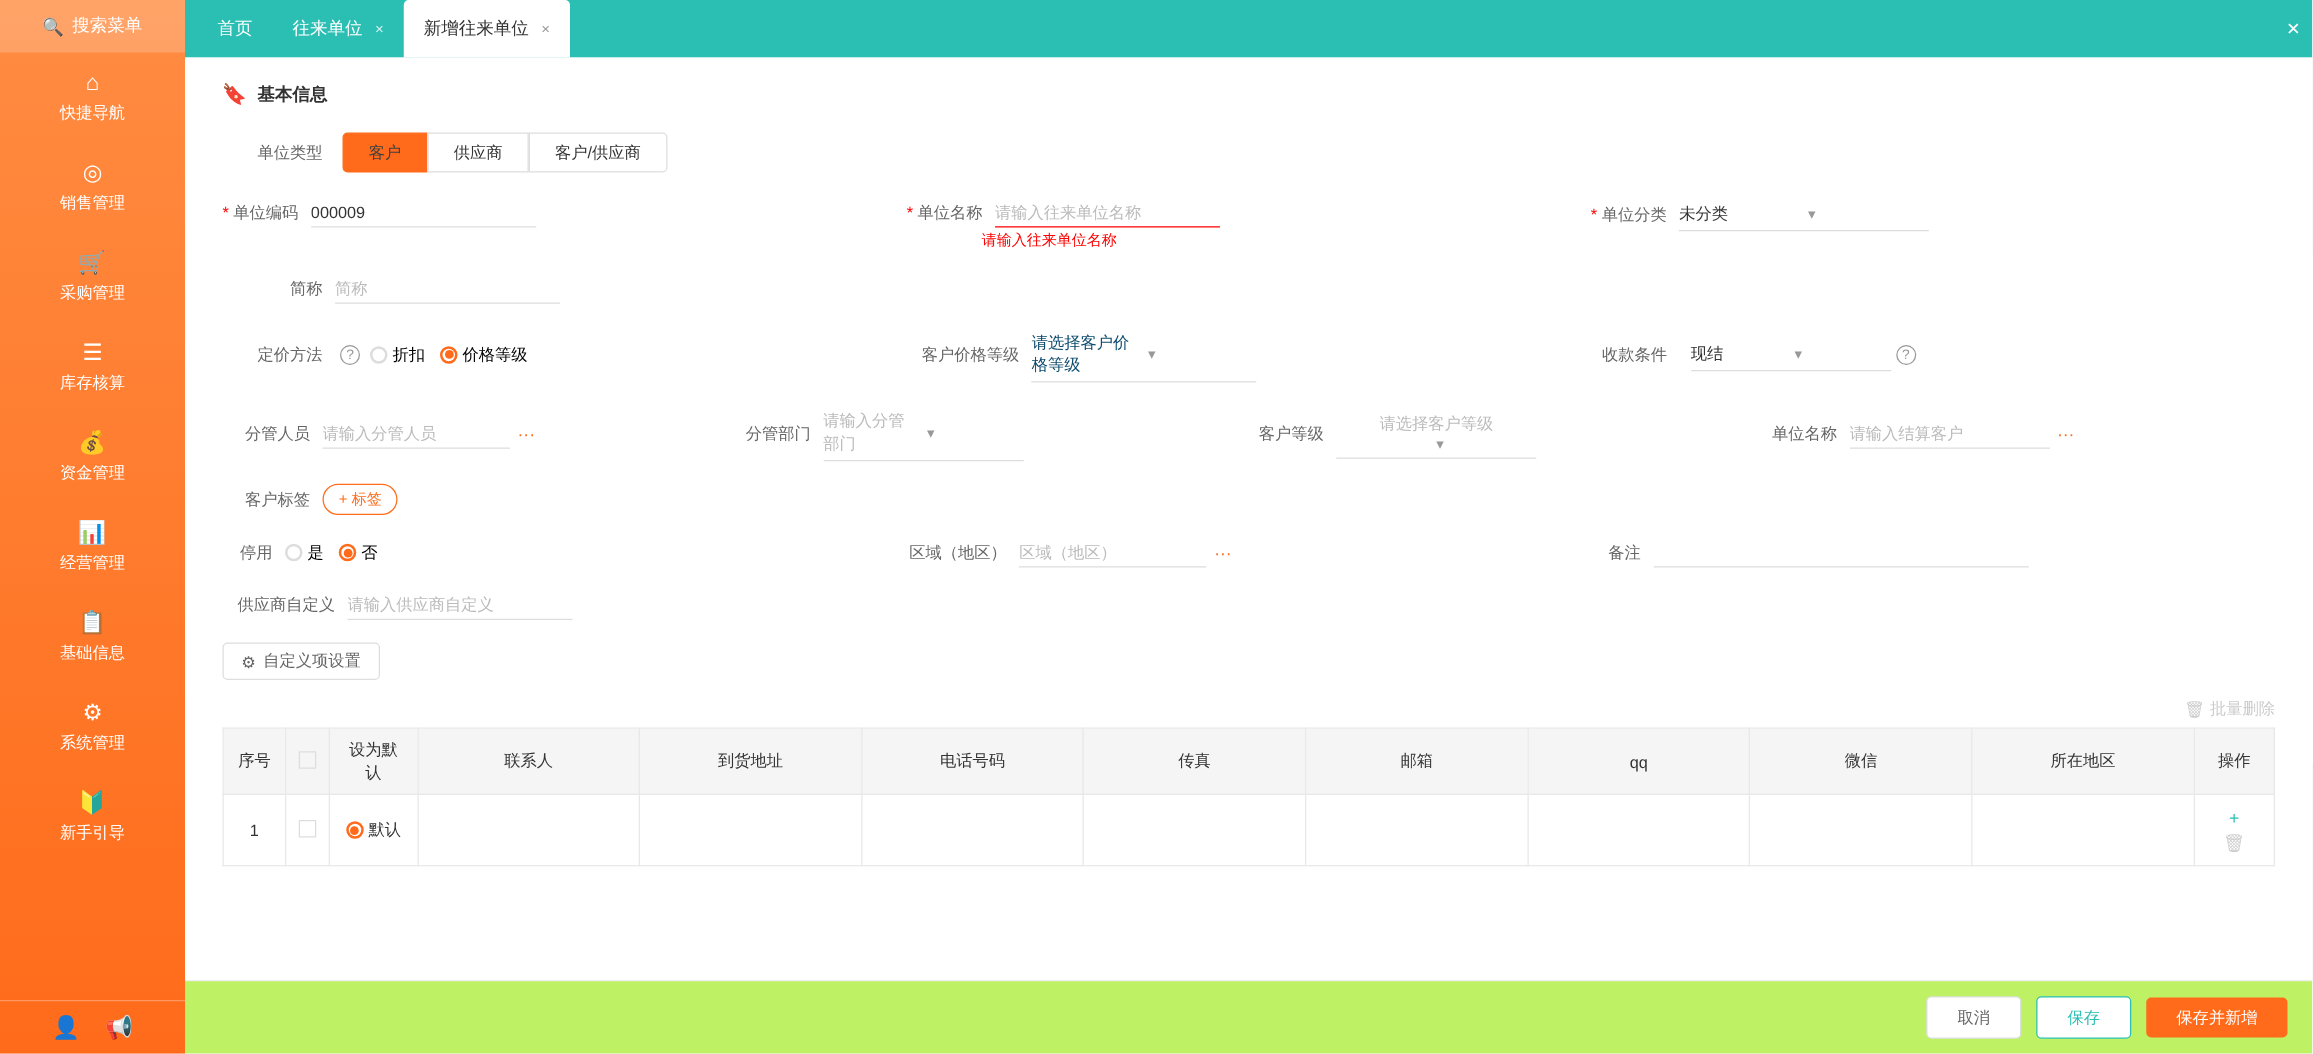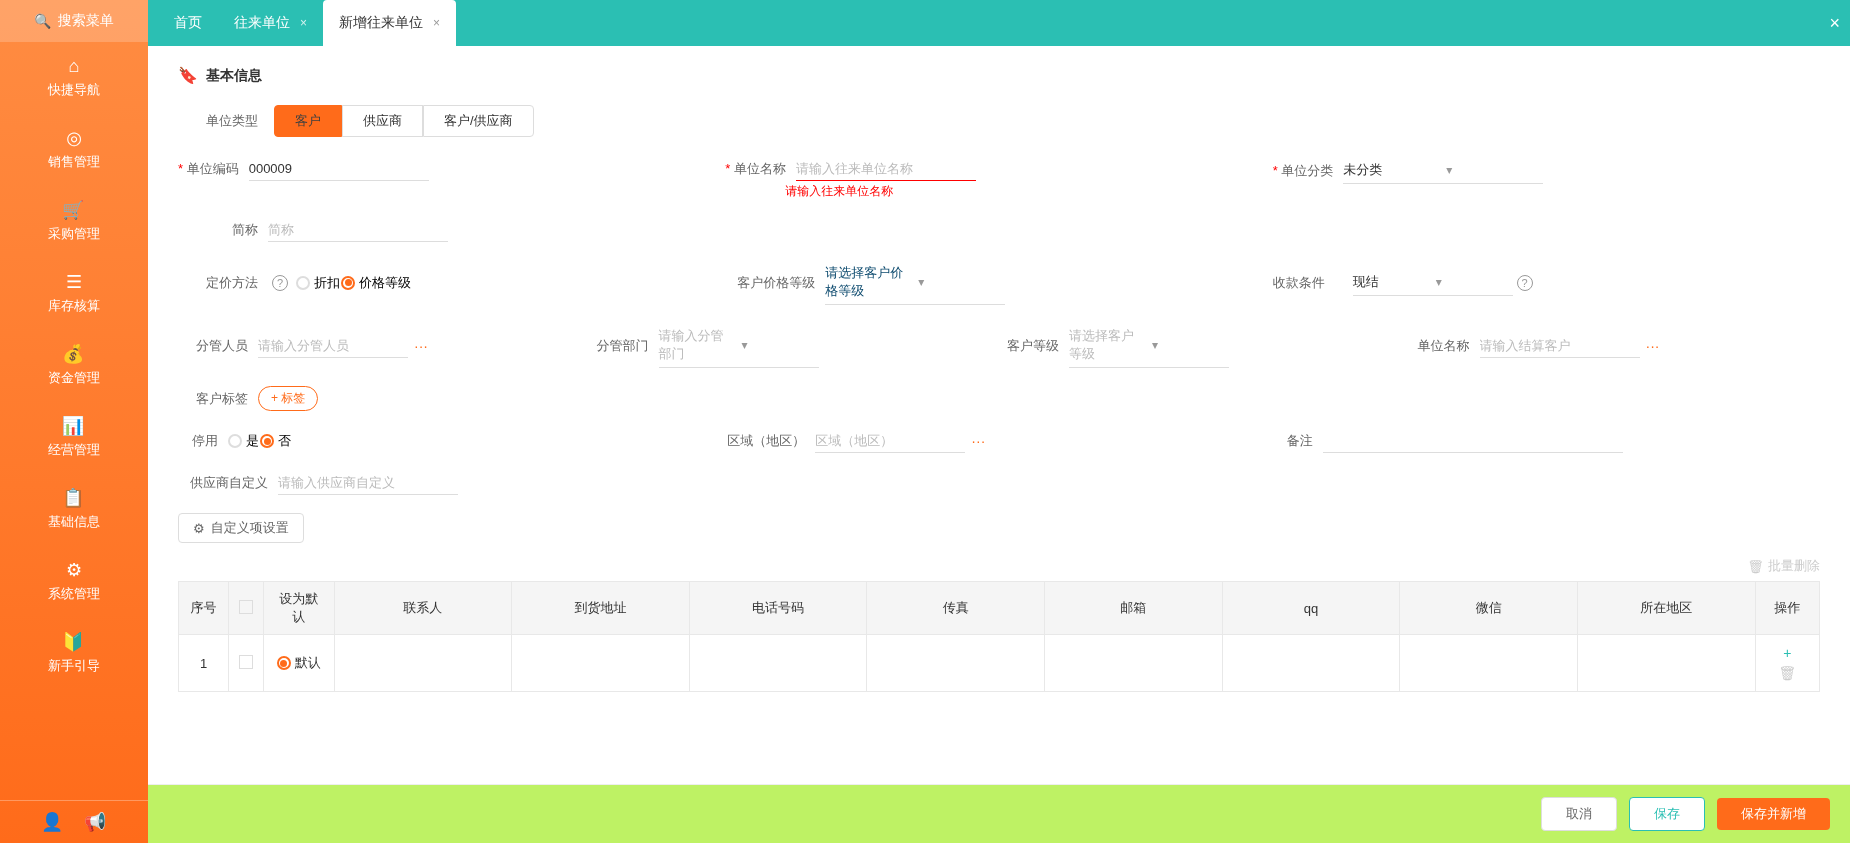--- a/index.html
+++ b/index.html
@@ -209,21 +209,21 @@
       cursor: pointer;
       color: #333;
     }
     .form-select span { flex: 1; font-size: 13px; }
     .form-select .arrow { color: #999; font-size: 12px; margin-left: 6px; }
 
     
     .radio-group {
       display: flex;
       align-items: center;
-      gap: 1px;
+      gap: 12px;
     }
     .radio-item {
       display: flex;
       align-items: center;
       gap: 4px;
       cursor: pointer;
     }
     .radio-circle {
       width: 14px;
       height: 14px;
@@ -516,21 +516,21 @@
         </div>
       </div>
       <div class="form-field">
         <span class="form-label" style="width:90px; text-align:right; margin-right:10px;">客户价格等级</span>
         <div class="form-select" style="width:180px;">
           <span style="color:#0c4a6e;">请选择客户价格等级</span>
           <span class="arrow">▾</span>
         </div>
       </div>
       <div class="form-field">
-        <span class="form-label" style="width:70px; text-align:left; margin-right:10px;">收款条件</span>
+        <span class="form-label" style="width:70px; text-align:center; margin-right:10px;">收款条件</span>
         <div class="form-select" style="width:160px;">
           <span>现结</span>
           <span class="arrow">▾</span>
         </div>
         <span class="help-icon">?</span>
       </div>
     </div>
 
     <div class="form-row" style="align-items:center;">
       <div class="form-field">
@@ -540,21 +540,21 @@
       </div>
       <div class="form-field">
         <span class="form-label" style="width:60px; text-align:right; margin-right:10px;">分管部门</span>
         <div class="form-select" style="width:160px;">
           <span style="color:#bbb;">请输入分管部门</span>
           <span class="arrow">▾</span>
         </div>
       </div>
       <div class="form-field">
         <span class="form-label" style="width:60px; text-align:right; ">客户等级</span>
-        <div class="form-select" style="width:160px;">
+        <div class="form-select" style="width:160px;flex-direction:column;">
           <span style="color:#bbb;">请选择客户等级</span>
           <span class="arrow">▾</span>
         </div>
       </div>
       <div class="form-field">
         <span class="form-label" style="width:60px; text-align:right; margin-right:10px;">单位名称</span>
         <input class="form-input" type="text" style="width: 160px;" placeholder="请输入结算客户">
         <span class="more-dots">···</span>
       </div>
     </div>

